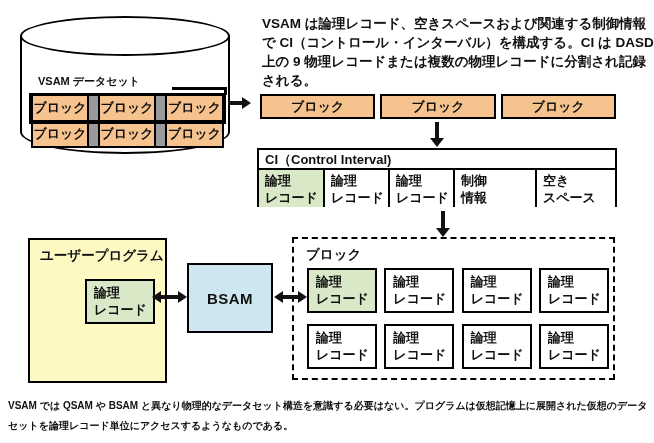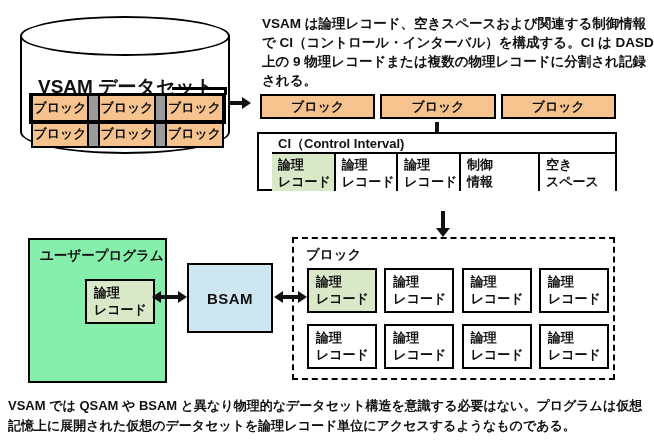--- a/index.html
+++ b/index.html
@@ -7,21 +7,21 @@
   body { font-family:"Liberation Sans", sans-serif; color:#111; }
   .canvas { position:relative; width:654px; height:443px; background:#fff; overflow:hidden; }
   .abs { position:absolute; }
 
   
   .cyl-body { left:20px; top:36px; width:210px; height:118px; background:#fff;
     border-left:2px solid #000; border-right:2px solid #000; border-bottom:2px solid #000;
     border-radius:0 0 105px 105px / 0 0 22px 22px; }
   .cyl-top { left:20px; top:16px; width:210px; height:40px; background:#fff;
     border:2px solid #000; border-radius:50%; }
-  .cyl-title { left:38px; top:74px; font-size:19px; font-weight:bold; white-space:nowrap; }
+  .cyl-title { left:38px; top:74px; font-size:11px; font-weight:bold; white-space:nowrap; }
 
   .cyl-grid { left:31px; top:94px; width:193px; }
   .cyl-row { display:flex; height:28px; }
   .cyl-row + .cyl-row { margin-top:-2px; }
   .cblock { width:58px; height:28px; background:var(--block-orange,#F6C28E); border:2px solid #000;
     font-size:13px; font-weight:bold; display:flex; align-items:center; justify-content:center; }
   .csep { width:9px; height:28px; background:var(--separator-gray,#9A9A9A);
     border-top:2px solid #000; border-bottom:2px solid #000; }
   .row-frame { left:29px; top:93px; width:197px; height:31px; border:3px solid #000; background:transparent; }
   .row-frame-lip { left:172px; top:87px; width:55px; height:8px; border-top:3px solid #000; border-right:3px solid #000; }
@@ -37,46 +37,46 @@
     border-left:7px solid transparent; border-right:7px solid transparent; border-top:9px solid #111; }
   .arrow-h { height:12px; }
   .arrow-h .bar { position:absolute; left:7px; right:7px; top:4px; height:4px; background:#111; }
   .arrow-h .head-l { position:absolute; left:0; top:0; width:0; height:0;
     border-top:6px solid transparent; border-bottom:6px solid transparent; border-right:9px solid #111; }
   .arrow-h .head-r { position:absolute; right:0; top:0; width:0; height:0;
     border-top:6px solid transparent; border-bottom:6px solid transparent; border-left:9px solid #111; }
 
   
   .top-text { left:262px; top:14px; width:392px; font-size:13.5px; line-height:19px; font-weight:600; }
-  .bottom-text { left:8px; top:396px; width:646px; font-size:13px; line-height:20px; font-weight:600; }
+  .bottom-text { left:8px; top:396px; width:646px; font-size:10px; line-height:20px; font-weight:600; }
 
   
   .blocks-row { left:260px; top:94px; width:356px; display:flex; gap:5px; }
   .pblock { flex:1; height:25px; background:var(--block-orange,#F6C28E); border:2px solid #000;
     font-size:13px; font-weight:bold; display:flex; align-items:center; justify-content:center; }
 
   
-  .ci-box { left:257px; top:132px; width:360px; height:59px; border:2px solid #000; background:#fff;padding-left:13px; }
+  .ci-box { left:257px; top:148px; width:360px; height:59px; border:2px solid #000; background:#fff; }
   .ci-title { height:18px; padding:1px 0 0 6px; font-size:13px; font-weight:600; white-space:nowrap; }
   .ci-cells { display:flex; height:39px; border-top:2px solid #000; }
   .ci-cell { height:100%; padding:2px 0 0 6px; font-size:13px; font-weight:bold; line-height:17px;
     white-space:pre-line; background:#fff; }
   .ci-cell + .ci-cell { border-left:2px solid #000; }
   .green { background:var(--record-green,#D9E8C7) !important; }
   .w1 { width:64px; } .w2 { width:65px; } .w3 { width:65px; } .w4 { width:80px; } .w5 { width:82px; }
 
   
   .vs-box { left:292px; top:237px; width:323px; height:143px; border:2px dashed #000; background:#fff; }
   .vs-title { position:absolute; left:12px; top:7px; font-size:13.5px; font-weight:bold; white-space:nowrap; }
   .vs-row { left:307px; width:302px; display:flex; justify-content:space-between; }
   .rec { width:70px; height:45px; border:2px solid #000; background:#fff;
     padding:3px 0 0 7px; font-size:13px; font-weight:bold; line-height:17px; white-space:pre-line; }
 
   
-  .user-box { left:28px; top:238px; width:139px; height:145px; border:2px solid #000; background:#86efac;padding-left:12px; }
+  .user-box { left:28px; top:238px; width:139px; height:145px; border:2px solid #000; background:#fef9c3;padding-left:12px; }
   .user-title { position:absolute; left:10px; top:7px; font-size:13.5px; font-weight:bold; white-space:nowrap; }
   .user-rec { position:absolute; left:55px; top:39px; }
   .vsam-box { left:187px; top:263px; width:86px; height:70px; background:var(--vsam-blue,#CDE6EF);
     border:2px solid #000; display:flex; align-items:center; justify-content:center;
     font-size:15px; font-weight:600; letter-spacing:0.5px; }
 </style>
 </head>
 <body>
 
 <div class="canvas">

